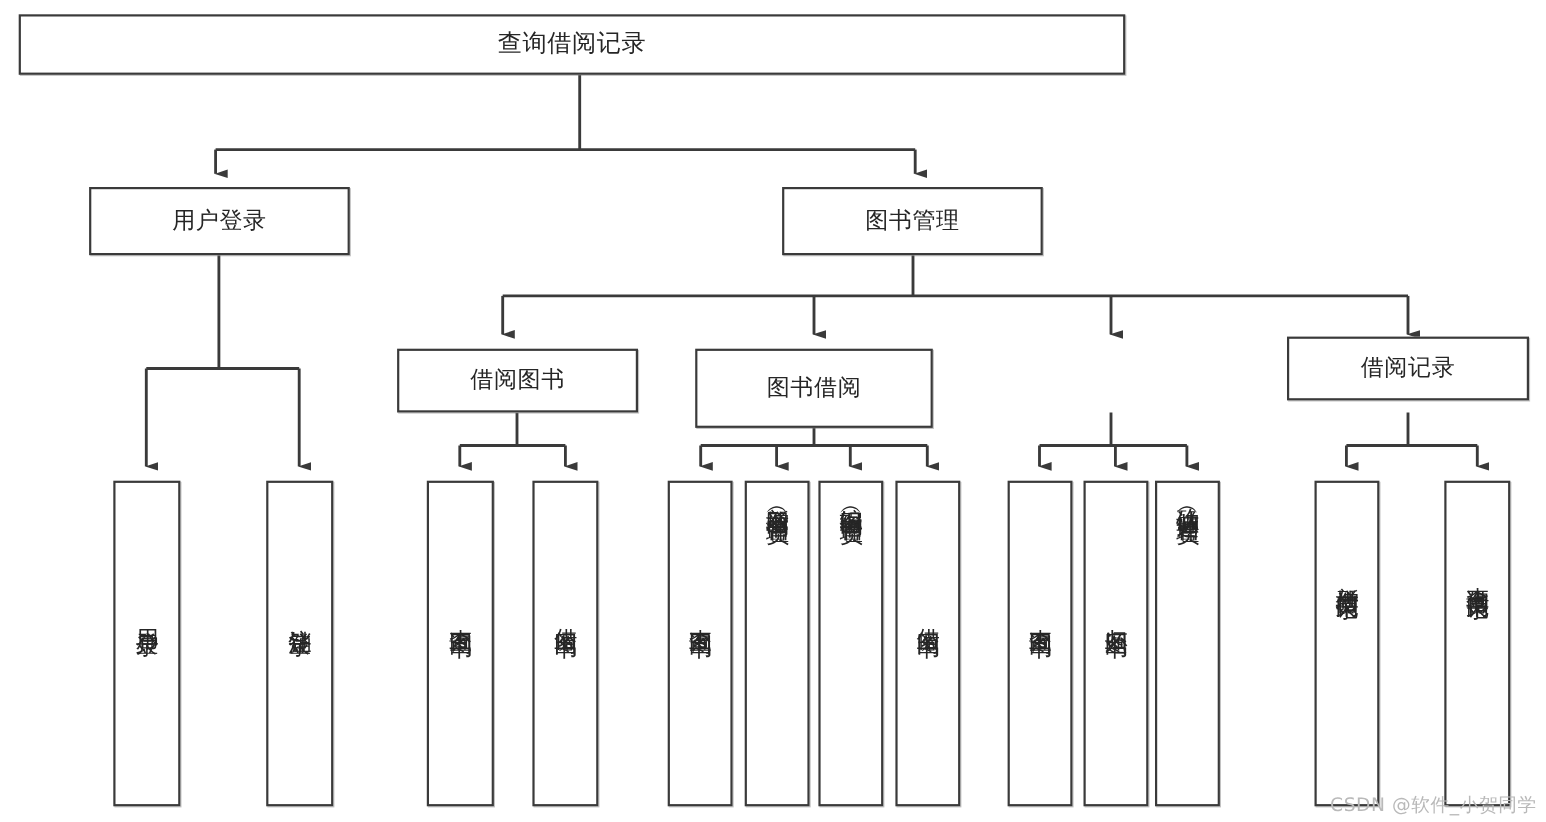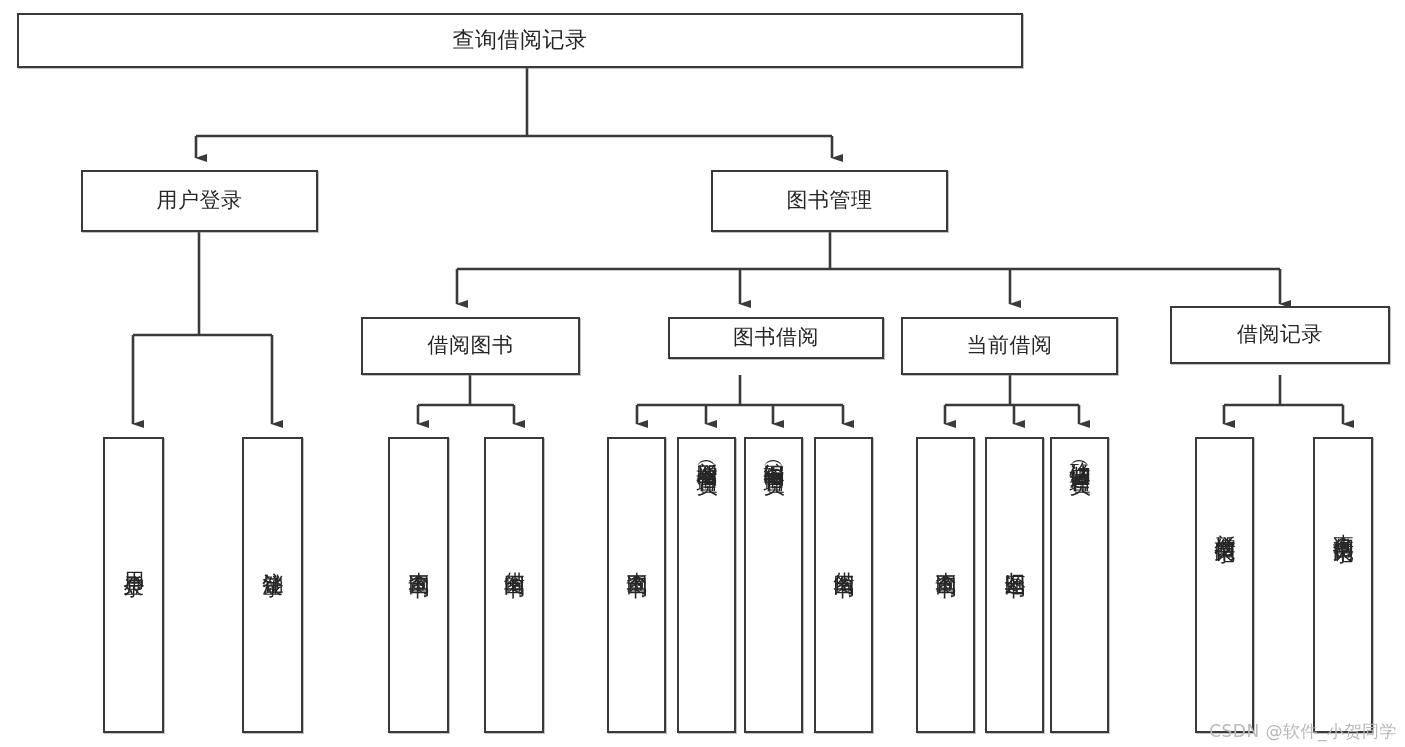--- a/index.html
+++ b/index.html
@@ -140,25 +140,22 @@
   <div class="node h-node" style="left:81px; top:170px; width:237px; height:62px;">
     <span class="lbl">用户登录</span>
   </div>
   <div class="node h-node" style="left:711px; top:170px; width:237px; height:62px;">
     <span class="lbl">图书管理</span>
   </div>
 
   <div class="node h-node" style="left:361px; top:317px; width:219px; height:58px;">
     <span class="lbl">借阅图书</span>
   </div>
-  <div class="node h-node" style="left:632px; top:317px; width:216px; height:42px;margin-left:36px;">
+  <div class="node h-node" style="left:632px; top:317px; width:216px; height:72px;">
     <span class="lbl">图书借阅</span>
-  </div>
-  <div class="node h-node" style="left:901px; top:317px; width:217px; height:58px;">
-    <span class="lbl">当前借阅</span>
   </div>
   <div class="node h-node" style="left:1170px; top:306px; width:220px; height:58px;">
     <span class="lbl">借阅记录</span>
   </div>
 
   <div class="node v-node mid3" style="left:103px; top:437px; width:61px; height:296px;">
     <span class="lbl">用户登录</span>
   </div>
   <div class="node v-node mid3" style="left:242px; top:437px; width:61px; height:296px;">
     <span class="lbl">注销登录</span>

